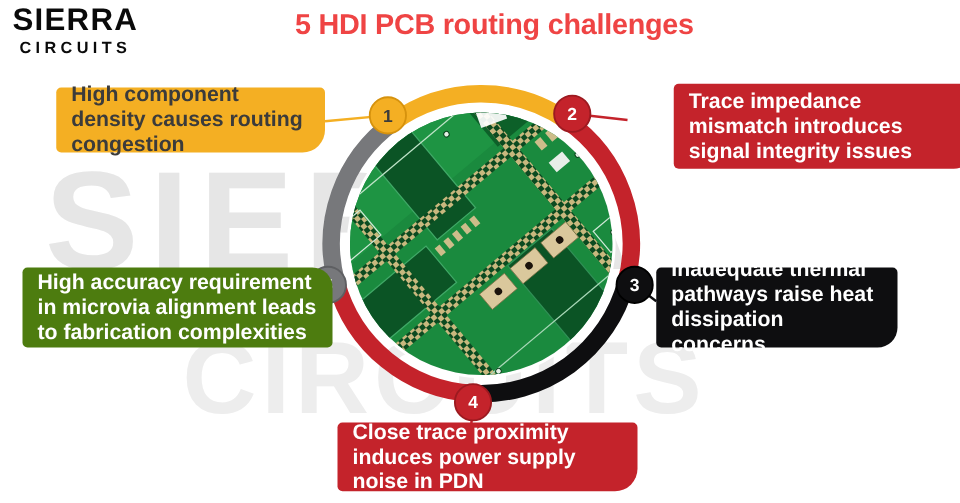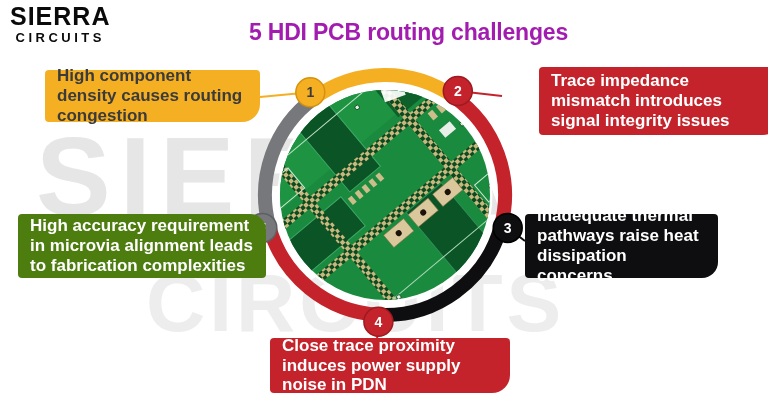--- a/index.html
+++ b/index.html
@@ -9,22 +9,22 @@
   }
   
   .wm{position:absolute;font-weight:800;color:#e8e8e8;z-index:1;white-space:nowrap;user-select:none;}
   .wm1{left:36px;top:112px;font-size:112px;letter-spacing:9px;color:#e6e6e6;}
   .wm2{left:146px;top:256px;font-size:82px;letter-spacing:4px;color:#ededed;}
   
   .logo{position:absolute;left:10px;top:4px;z-index:3;color:#0a0a0a;}
   .logo-top{font-size:25px;font-weight:900;letter-spacing:1px;line-height:1;}
   .logo-bottom{font-size:13px;font-weight:800;letter-spacing:3.5px;line-height:1;margin-top:2px;text-align:center;}
   .title{
-    position:absolute;left:236px;top:6px;z-index:3;margin:13px;
-    font-size:23px;font-weight:800;color:#a21caf;letter-spacing:-0.2px;
+    position:absolute;left:236px;top:6px;z-index:3;margin:0;
+    font-size:23px;font-weight:800;color:#ef4444;letter-spacing:-0.2px;
   }
   
   .hub{position:absolute;left:240px;top:50px;z-index:2;}
   .ring-arc{fill:none;stroke-width:14;}
   .connector{fill:none;stroke-width:2;}
   .badge-circle{stroke-width:1.5;}
   .badge-1-stroke{stroke:#d6920d;}
   .badge-2-stroke{stroke:#9c1a20;}
   .badge-3-stroke{stroke:#000000;}
   .badge-4-stroke{stroke:#9c1a20;}

